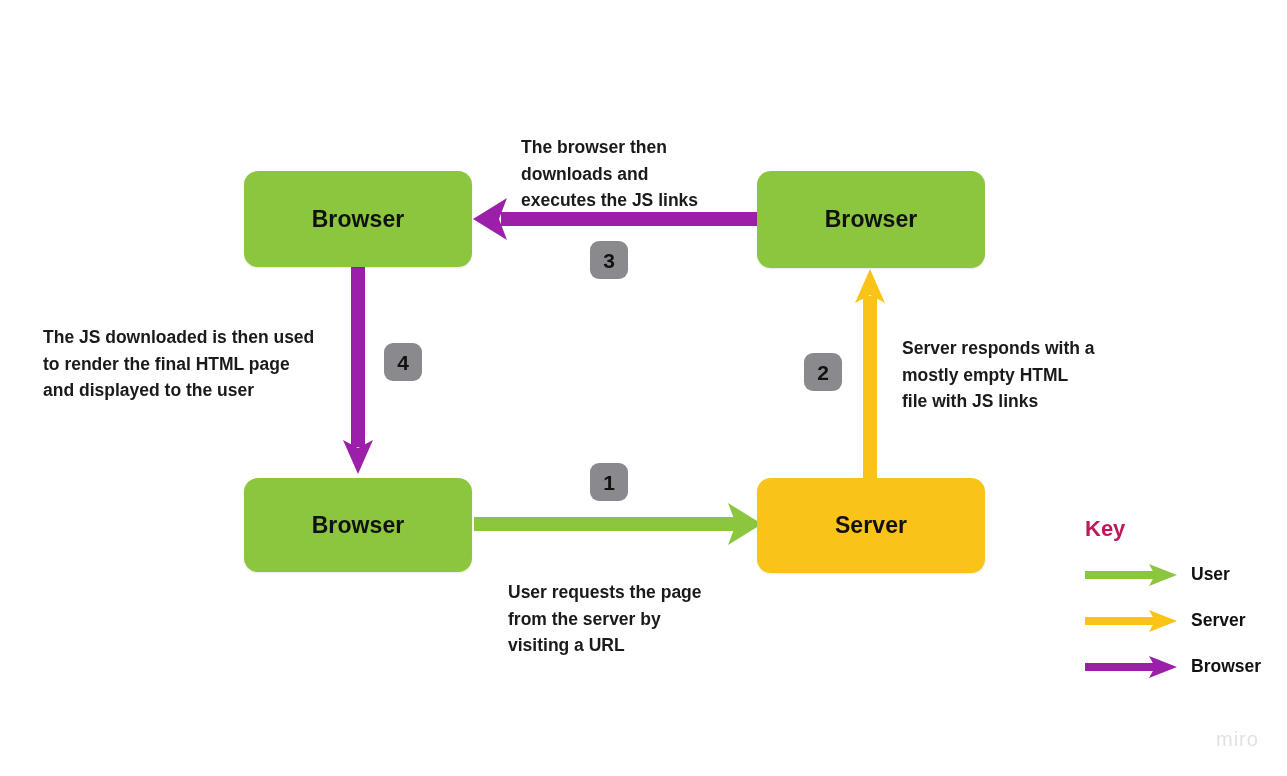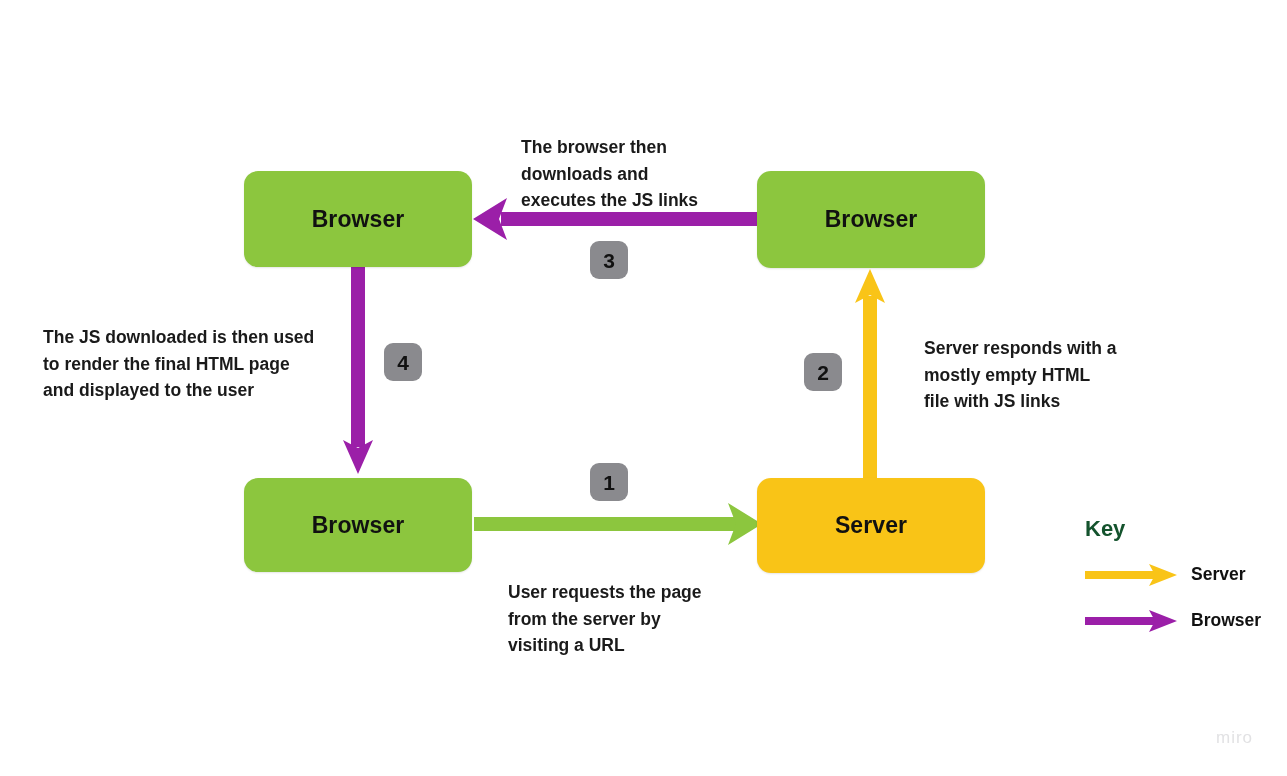--- a/index.html
+++ b/index.html
@@ -79,21 +79,21 @@
   
   #legend {
     position: absolute;
     left: 1085px;
     top: 518px;
     width: 200px;
   }
   #legend .key-title {
     font-size: 22px;
     font-weight: bold;
-    color: #14532d;
+    color: #be185d;
     margin: 0 0 18px 0;
     line-height: 1;
   }
   .legend-row {
     display: flex;
     align-items: center;
     height: 34px;
     margin-bottom: 12px;
   }
   .legend-swatch {
@@ -108,21 +108,21 @@
     margin-left: 14px;
     line-height: 1;
     white-space: nowrap;
   }
 
   
   #watermark {
     position: absolute;
     left: 1216px;
     top: 729px;
-    font-size: 17px;
+    font-size: 20px;
     color: #E2E2E4;
     letter-spacing: 1px;
     font-weight: 400;
     line-height: 1;
   }
 </style>
 </head>
 <body>
 
 <div id="canvas">
@@ -183,31 +183,38 @@
   </div>
 
   <div class="annotation" style="left:521px; top:110px; width:250px;margin-top:24px;">The browser then
 downloads and
 executes the JS links</div>
 
   <div class="annotation" style="left:43px; top:324px; width:332px;">The JS downloaded is then used
 to render the final HTML page
 and displayed to the user</div>
 
-  <div class="annotation" style="left:924px; top:335px; width:250px;">Server responds with a
+  <div class="annotation" style="left:902px; top:335px; width:250px;">Server responds with a
 mostly empty HTML
 file with JS links</div>
 
   <div class="annotation" style="left:508px; top:579px; width:250px;">User requests the page
 from the server by
 visiting a URL</div>
 
   <div id="legend">
     <div class="key-title">Key</div>
 
+    <div class="legend-row">
+      <svg class="legend-swatch" viewBox="0 0 92 22" width="92" height="22" xmlns="http://www.w3.org/2000/svg">
+        <rect x="0" y="7" width="72" height="8" fill="#8CC63E"></rect>
+        <path d="M 64 0 L 92 11 L 64 22 L 70 11 Z" fill="#8CC63E"></path>
+      </svg>
+      <span class="legend-label">User</span>
+    </div>
 
     <div class="legend-row">
       <svg class="legend-swatch" viewBox="0 0 92 22" width="92" height="22" xmlns="http://www.w3.org/2000/svg">
         <rect x="0" y="7" width="72" height="8" fill="#F9C417"></rect>
         <path d="M 64 0 L 92 11 L 64 22 L 70 11 Z" fill="#F9C417"></path>
       </svg>
       <span class="legend-label">Server</span>
     </div>
 
     <div class="legend-row">

